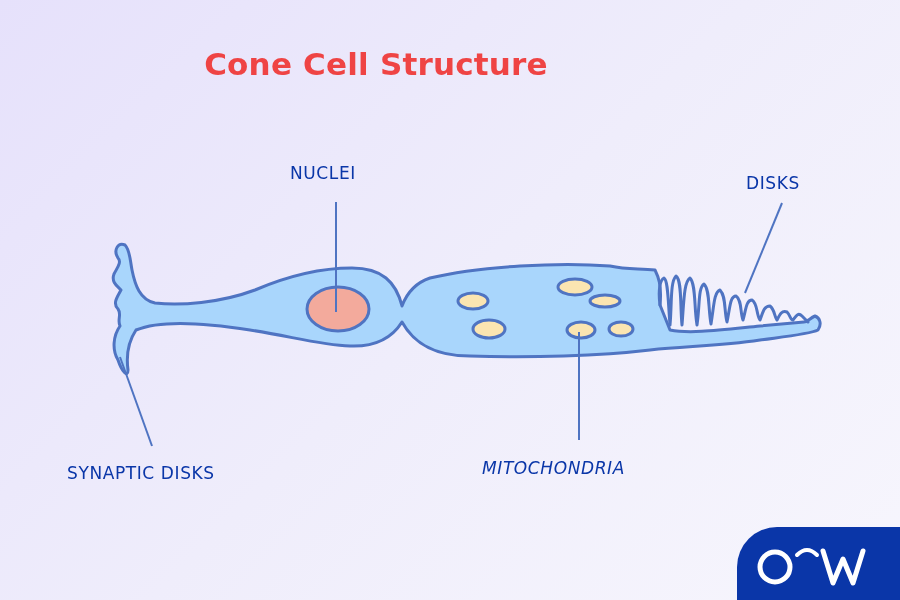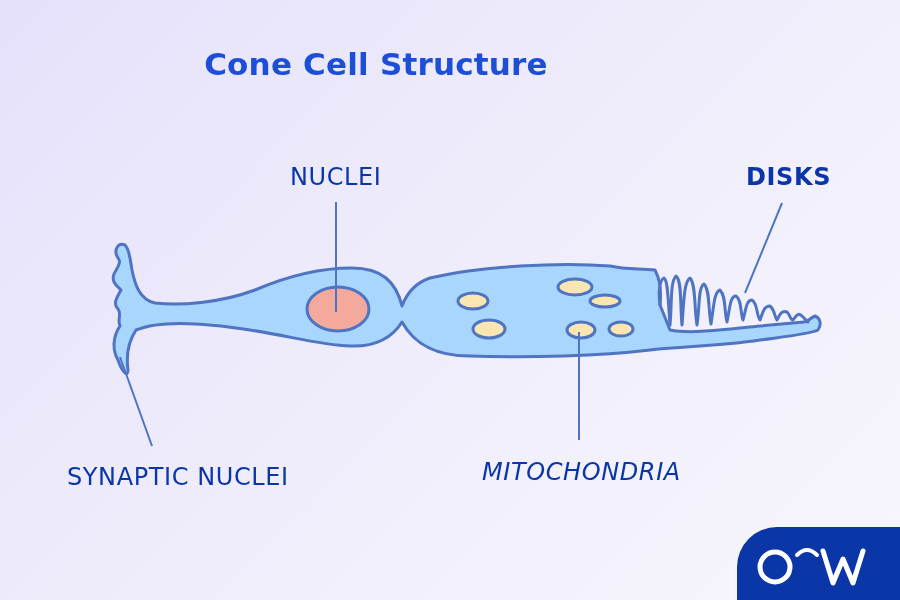--- a/index.html
+++ b/index.html
@@ -3,24 +3,24 @@
 <meta charset="utf-8">
 <style>
   html, body { margin: 0; padding: 0; }
   body {
     width: 900px; height: 600px; overflow: hidden; position: relative;
     background: linear-gradient(135deg, #e6e1fb 0%, #efedfb 50%, #f7f6fd 100%);
     font-family: "DejaVu Sans", sans-serif;
   }
   .title {
     position: absolute; left: 0; top: 46px; width: 752px; text-align: center;
-    font-size: 31px; font-weight: bold; color: #1d4ed8; letter-spacing: 0.2px;
+    font-size: 31px; font-weight: bold; color: #ef4444; letter-spacing: 0.2px;
   }
   .label {
-    position: absolute; font-size: 24px; color: #0a36a8; letter-spacing: 0.6px;
+    position: absolute; font-size: 17px; color: #0a36a8; letter-spacing: 0.6px;
     font-family: "DejaVu Sans", sans-serif;
   }
   svg.diagram { position: absolute; left: 0; top: 0; }
   .logo {
     position: absolute; left: 737px; top: 527px; width: 180px; height: 90px;
     background: #0a36a8; border-radius: 40px 0 0 0;
   }
 </style>
 </head>
 <body>
@@ -91,22 +91,22 @@
   <ellipse cx="581" cy="330" rx="14" ry="8" fill="#fbe5b1" stroke="#4f74c2" stroke-width="3"></ellipse>
   <ellipse cx="621" cy="329" rx="12" ry="7" fill="#fbe5b1" stroke="#4f74c2" stroke-width="3"></ellipse>
 
   <line x1="336" y1="202" x2="336" y2="312" stroke="#4f74c2" stroke-width="2"></line>
   <line x1="782" y1="203" x2="745" y2="293" stroke="#4f74c2" stroke-width="2"></line>
   <line x1="120" y1="357" x2="152" y2="446" stroke="#4f74c2" stroke-width="2"></line>
   <line x1="579" y1="332" x2="579" y2="440" stroke="#4f74c2" stroke-width="2"></line>
 </svg>
 
 <div class="label" style="left:290px; top:163px;">NUCLEI</div>
-<div class="label" style="left:746px; top:163px;font-weight:bold;">DISKS</div>
-<div class="label" style="left:67px; top:463px;">SYNAPTIC NUCLEI</div>
+<div class="label" style="left:746px; top:173px;">DISKS</div>
+<div class="label" style="left:67px; top:463px;">SYNAPTIC DISKS</div>
 <div class="label" style="left:482px; top:458px;font-style:italic;">MITOCHONDRIA</div>
 
 <div class="logo">
   <svg width="150" height="70" viewBox="0 0 150 70">
     <circle cx="38" cy="40" r="15" fill="none" stroke="#ffffff" stroke-width="5"></circle>
     <path d="M 60 28 Q 70 18 80 28" fill="none" stroke="#ffffff" stroke-width="4" stroke-linecap="round"></path>
     <path d="M 86 24 L 96 56 L 106 32 L 116 56 L 126 24" fill="none" stroke="#ffffff" stroke-width="5" stroke-linejoin="round" stroke-linecap="round"></path>
   </svg>
 </div>
 

